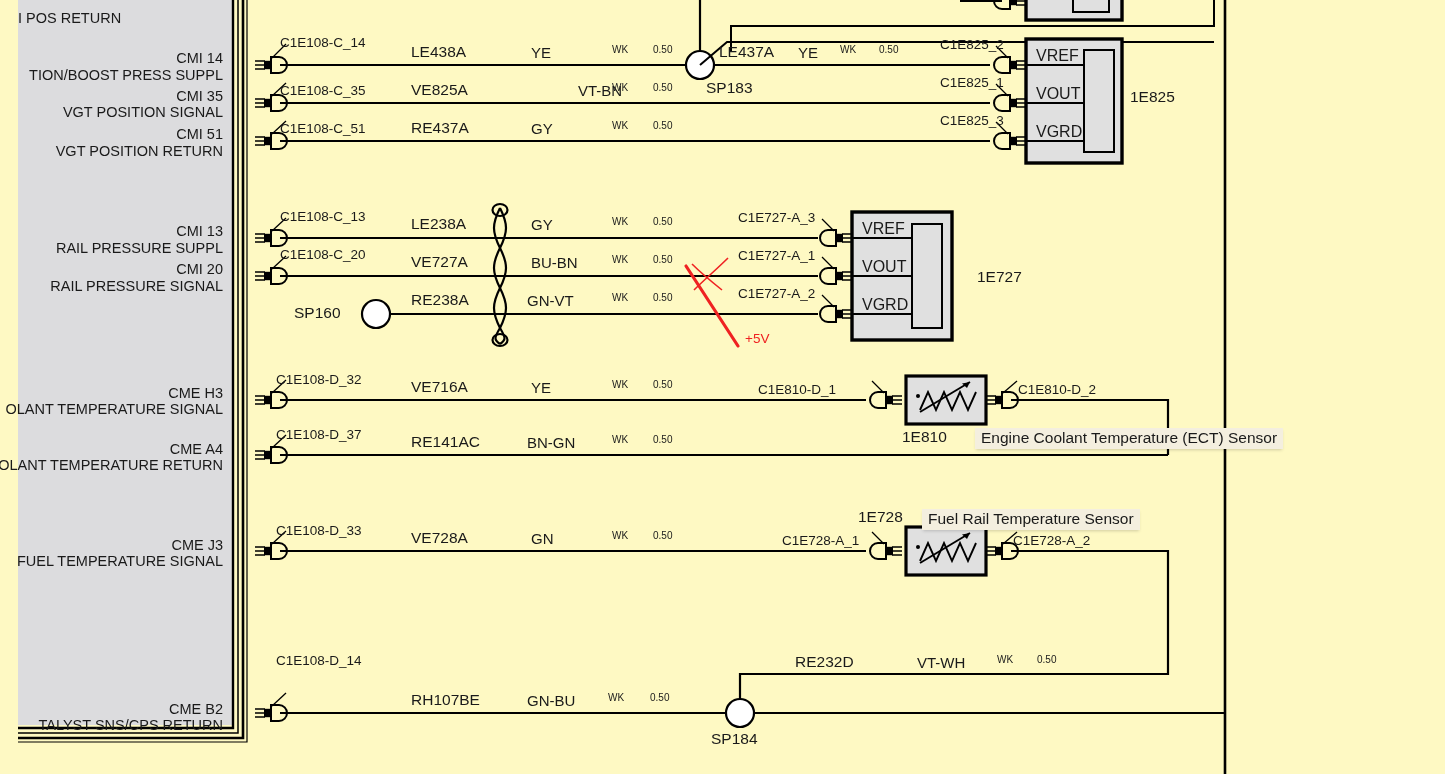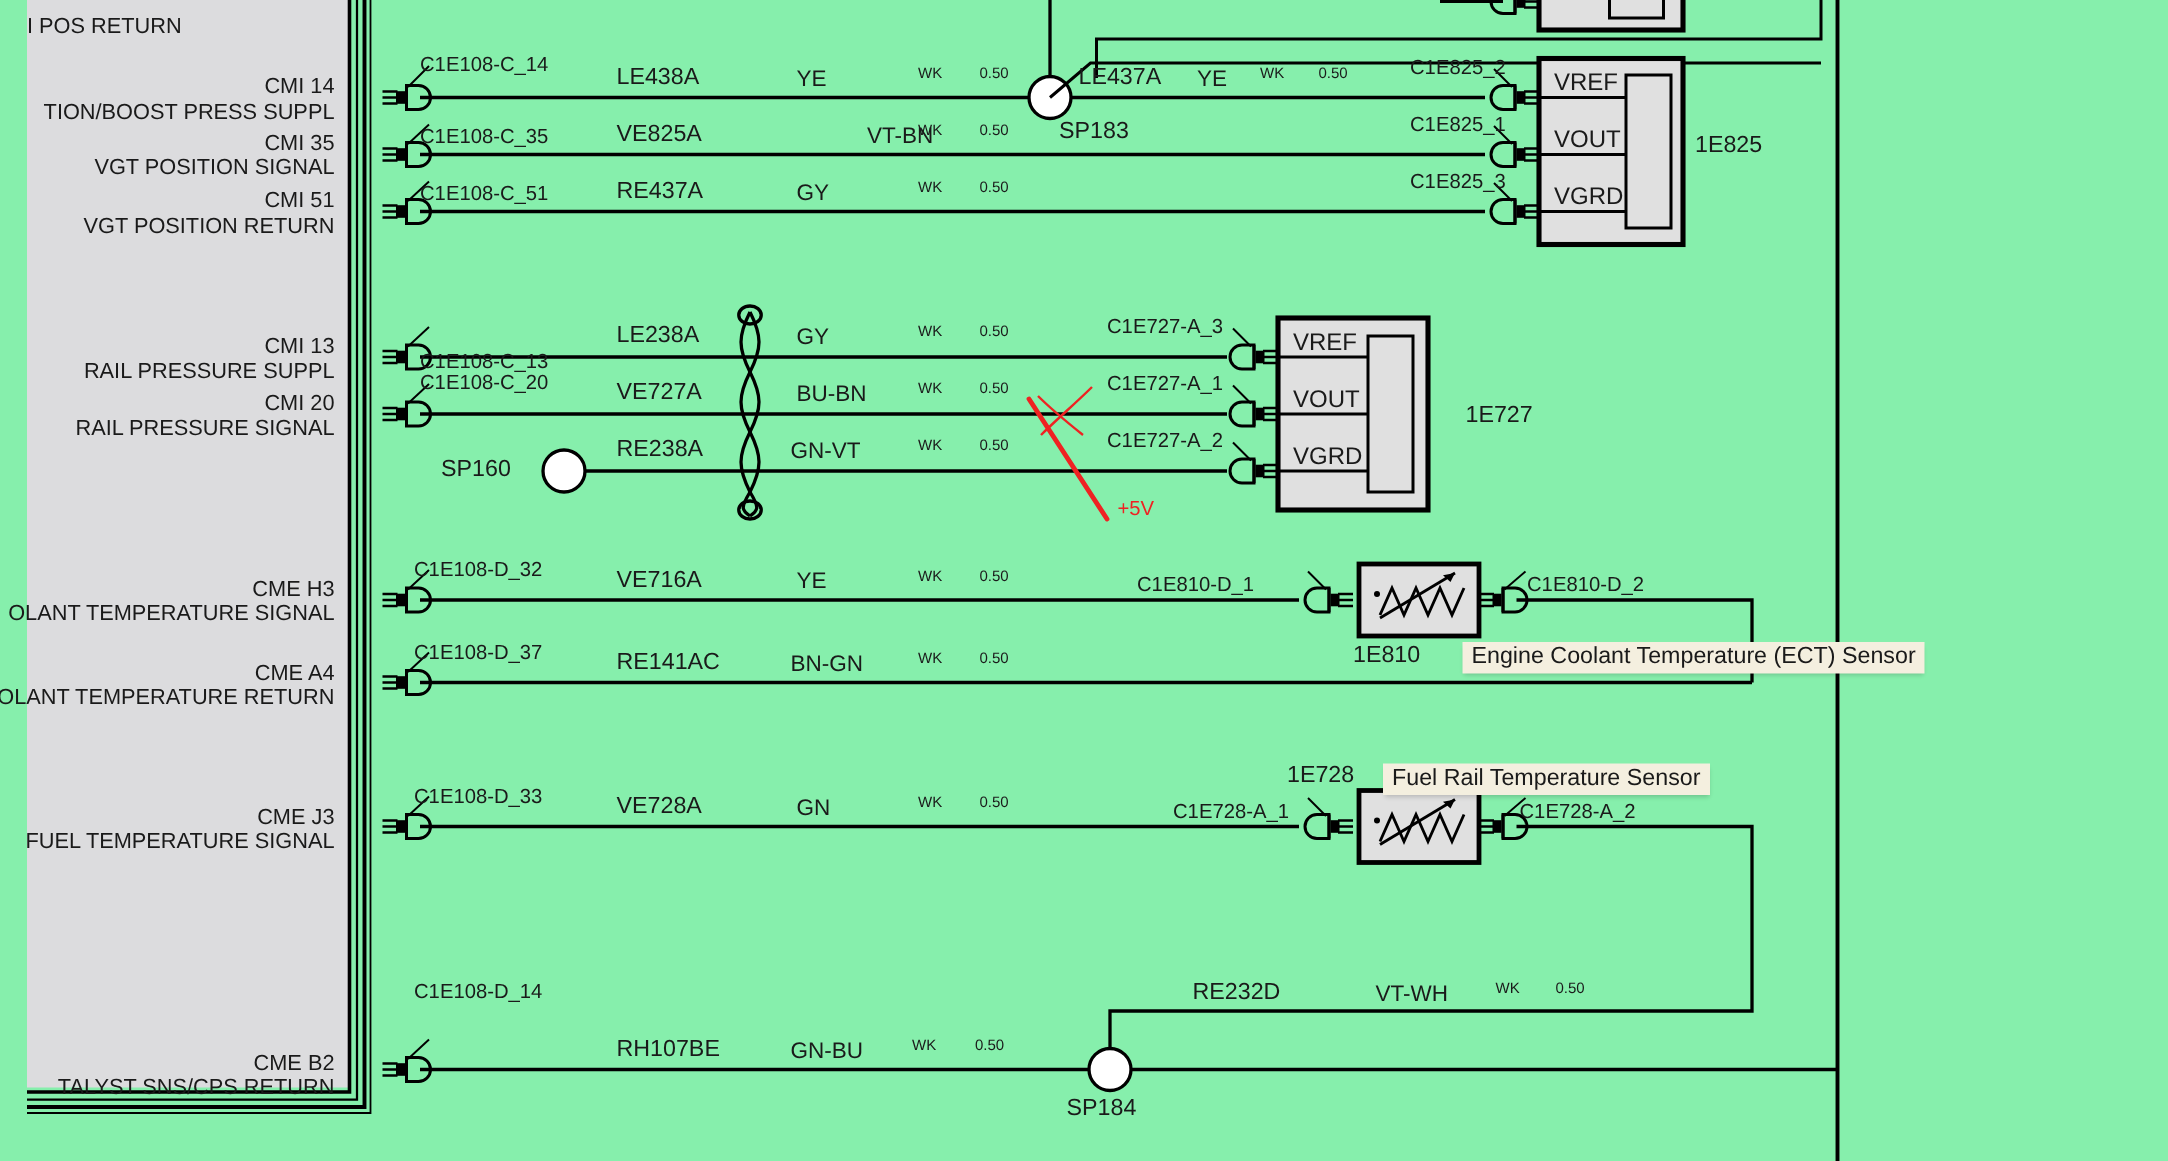--- a/index.html
+++ b/index.html
@@ -1,21 +1,21 @@
 <!DOCTYPE html>
 <html><head>
 <meta charset="utf-8">
 <title>Wiring Diagram</title>
 <style>
   html,body{margin:0;padding:0;background:#ffffff;}
   body{
     font-family:"Liberation Sans","DejaVu Sans",sans-serif;
     width:1445px;height:774px;overflow:hidden;
   }
-  #stage{position:relative;width:1445px;height:774px;background:#86efac;}
+  #stage{position:relative;width:1445px;height:774px;background:#fef9c3;}
   #stage svg{position:absolute;left:0;top:0;}
   .txt{position:absolute;white-space:nowrap;color:#1a1a1a;line-height:1;}
   .pin-label{font-size:14.5px;text-align:right;}
   .pin-name{font-size:14.5px;text-align:right;}
   .conn-id{font-size:13.5px;}
   .wire-id{font-size:15.5px;}
   .wire-col{font-size:15px;}
   .wire-sz{font-size:10px;}
   .splice{font-size:15.5px;}
   .devterm{font-size:16px;}
@@ -239,21 +239,21 @@
 <div class="txt wire-sz" style="left:653px;top:121px;">0.50</div>
 
 <div class="txt conn-id" style="left:940px;top:38px;">C1E825_2</div>
 <div class="txt conn-id" style="left:940px;top:76px;">C1E825_1</div>
 <div class="txt conn-id" style="left:940px;top:114px;">C1E825_3</div>
 <div class="txt devterm" style="left:1036px;top:48px;">VREF</div>
 <div class="txt devterm" style="left:1036px;top:86px;">VOUT</div>
 <div class="txt devterm" style="left:1036px;top:124px;">VGRD</div>
 <div class="txt devnum" style="left:1130px;top:89px;">1E825</div>
 
-<div class="txt conn-id" style="left:280px;top:210px;margin-top:24px;">C1E108-C_13</div>
+<div class="txt conn-id" style="left:280px;top:210px;">C1E108-C_13</div>
 <div class="txt wire-id" style="left:411px;top:216px;">LE238A</div>
 <div class="txt wire-col" style="left:531px;top:217px;">GY</div>
 <div class="txt wire-sz" style="left:612px;top:217px;">WK</div>
 <div class="txt wire-sz" style="left:653px;top:217px;">0.50</div>
 
 <div class="txt conn-id" style="left:280px;top:248px;">C1E108-C_20</div>
 <div class="txt wire-id" style="left:411px;top:254px;">VE727A</div>
 <div class="txt wire-col" style="left:531px;top:255px;">BU-BN</div>
 <div class="txt wire-sz" style="left:612px;top:255px;">WK</div>
 <div class="txt wire-sz" style="left:653px;top:255px;">0.50</div>

